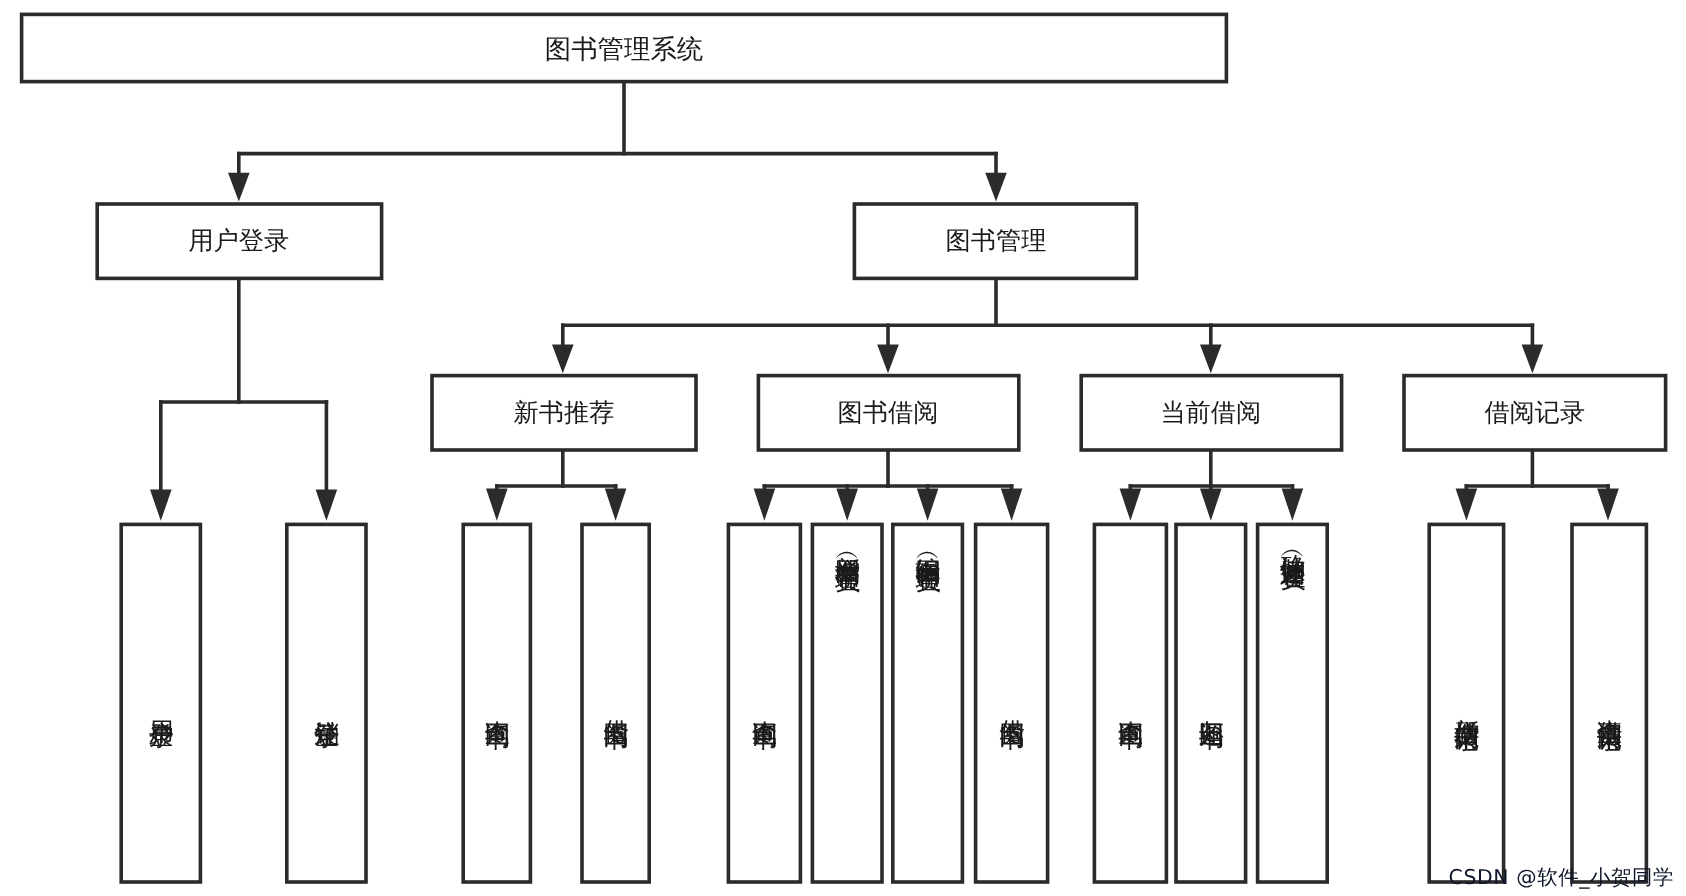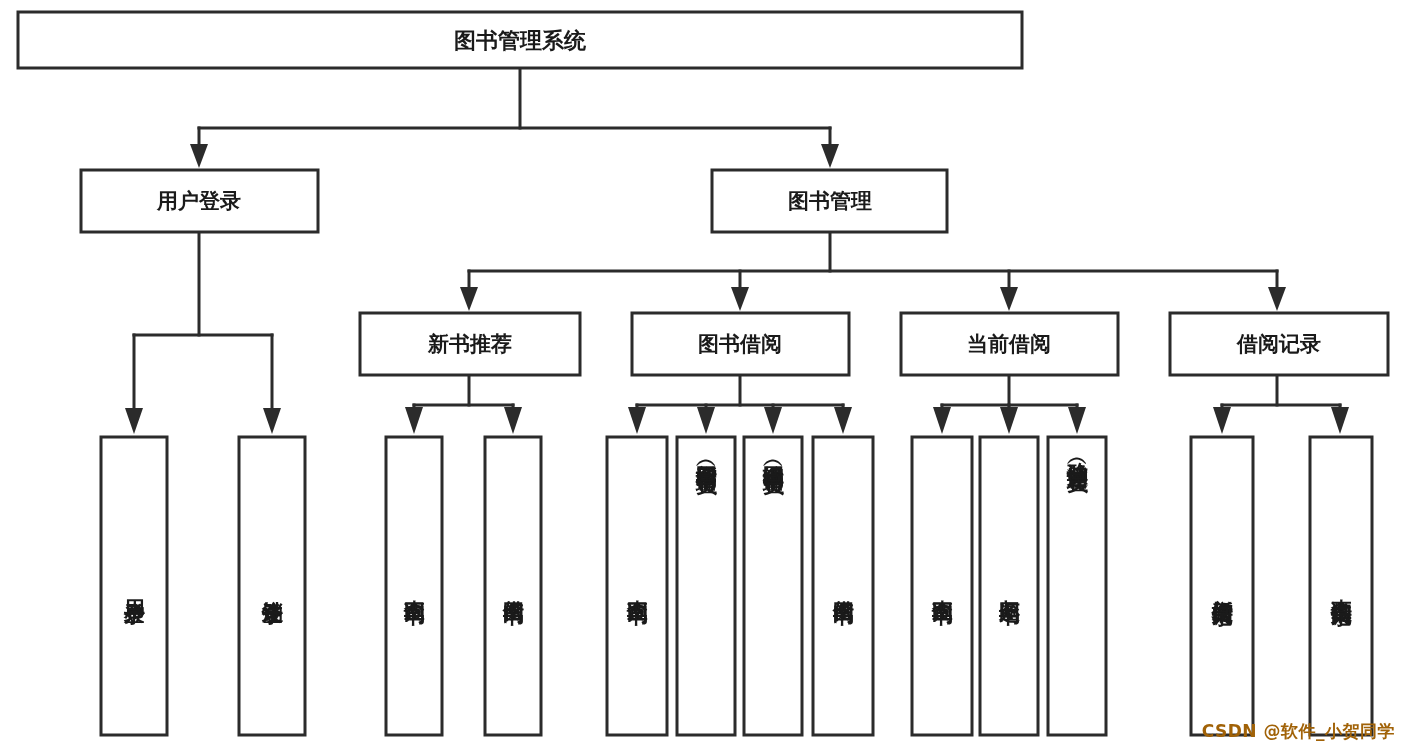--- a/index.html
+++ b/index.html
@@ -11,21 +11,20 @@
     width: 1405px;
     height: 747px;
     overflow: hidden;
     font-family: "DejaVu Sans", "Liberation Sans", sans-serif;
   }
   #diagram-root {
     position: relative;
     width: 1405px;
     height: 747px;
     background: #ffffff;
-    font-weight: bold;
   }
   svg#flow-svg {
     position: absolute;
     top: 0;
     left: 0;
     width: 1405px;
     height: 747px;
   }
   .node-box {
     fill: #ffffff;
@@ -67,21 +66,21 @@
     color: #1a1a1a;
     letter-spacing: 1.5px;
     white-space: nowrap;
   }
   #watermark {
     position: absolute;
     right: 10px;
     bottom: 4px;
     font-family: "DejaVu Sans", "Liberation Sans", sans-serif;
     font-size: 17px;
-    color: #a16207;
+    color: #0f172a;
     letter-spacing: 0.5px;
     white-space: nowrap;
   }
 </style>
 </head>
 <body>
 
 <div id="diagram-root">
 
   <svg id="flow-svg" viewBox="0 0 1405 747">

